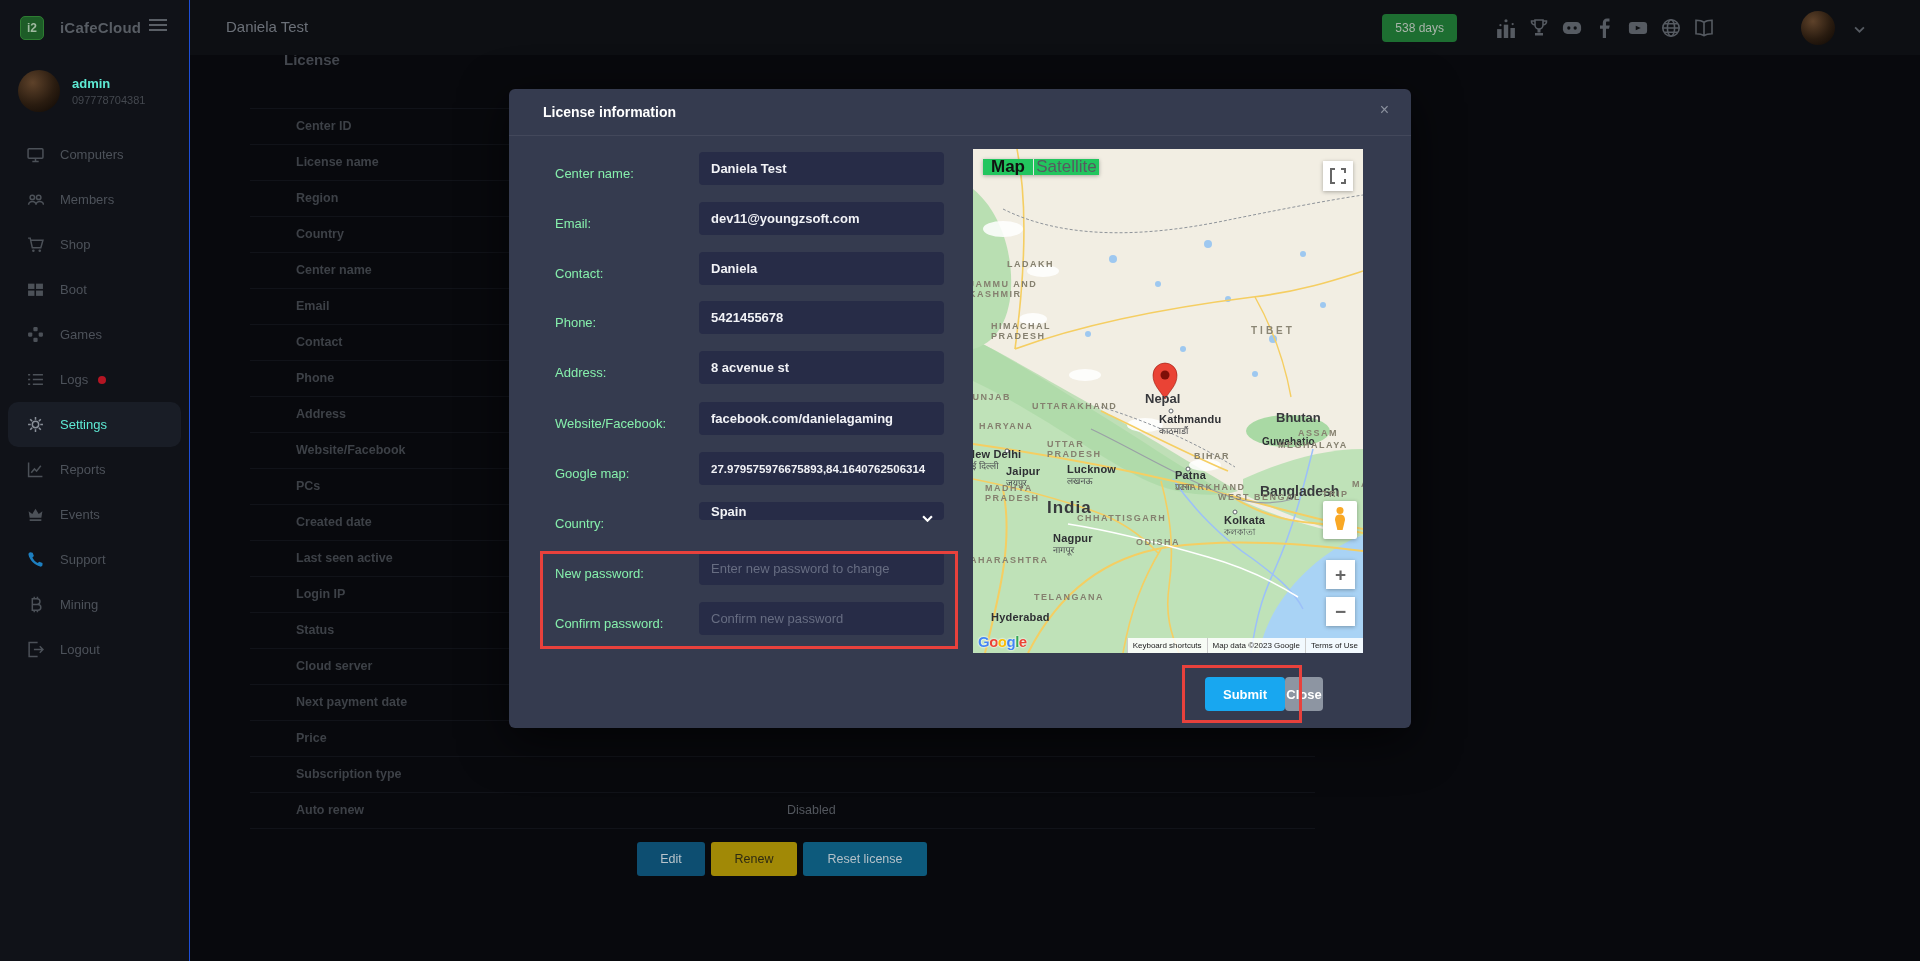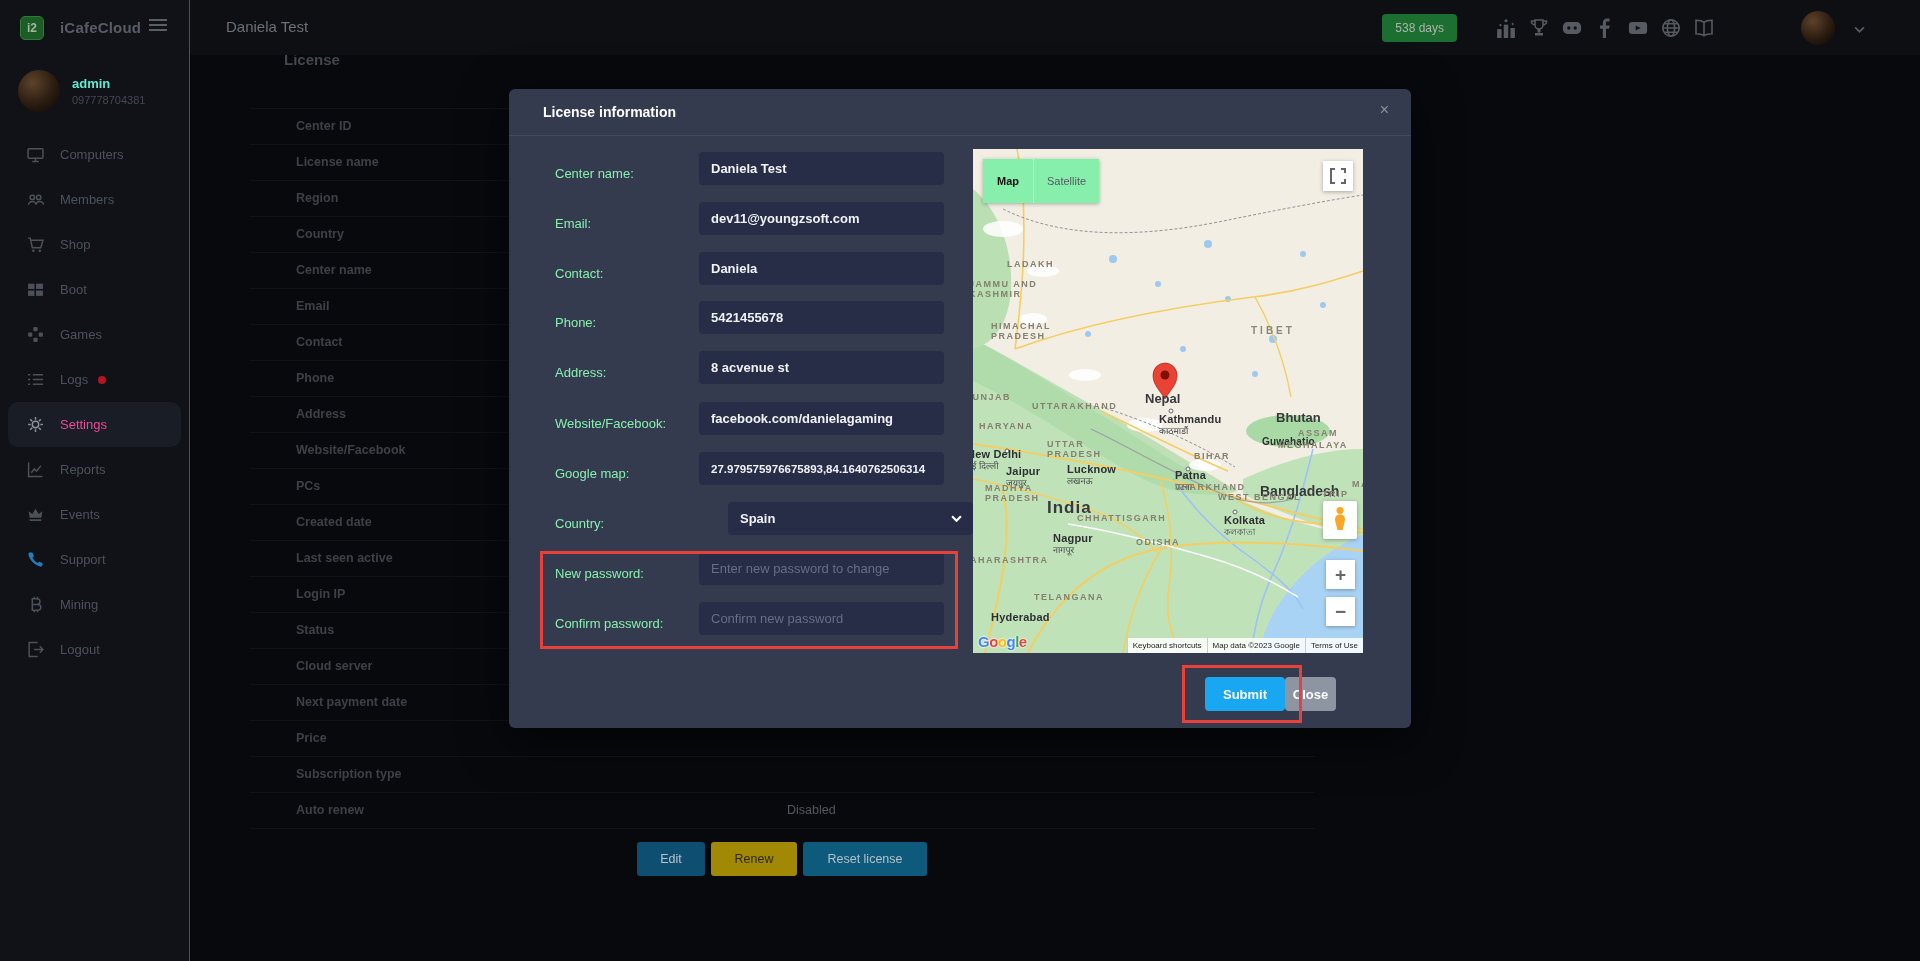--- a/index.html
+++ b/index.html
@@ -16,21 +16,21 @@
   .profile-meta { margin-left:12px; }
   .profile-name { color:#5eead4; font-size:13px; font-weight:bold; }
   .profile-id { color:#44484f; font-size:11px; margin-top:3px; }
   .menu { position:absolute; left:0; top:132px; width:100%; }
   .mi { height:45px; display:flex; align-items:center; padding-left:26px; cursor:pointer; }
   .mi .ic { width:18px; height:18px; display:flex; align-items:center; justify-content:center; }
   .mi .ic svg { stroke:#4c5158; fill:none; stroke-width:1.4; }
   .mi .ic svg .fl { fill:#4c5158; stroke:none; }
   .mi span.lbl { margin-left:16px; color:#4d525a; font-size:13px; }
   .mi.active { background:#191d26; border-radius:10px; margin:0 8px; padding-left:18px; }
-  .mi.active span.lbl { color:#ec4899; }
+  .mi.active span.lbl { color:#5eead4; }
   .mi.active .ic svg { stroke:#8a9099; }
   .reddot { width:8px; height:8px; border-radius:50%; background:#b41523; margin-left:10px; }
   .ic-support svg { stroke:#1d7fc0 !important; }
   .ic-support svg .fl { fill:#1d7fc0 !important; }
 
   
   .topbar { position:absolute; left:190px; top:0; right:0; height:55px; background:#0d0f13; z-index:1; }
   .tb-title { position:absolute; left:36px; top:18px; color:#6b7078; font-size:15px; }
   .tb-right { position:absolute; right:55px; top:0; height:55px; display:flex; align-items:center; gap:13px; }
   .days-badge { background:#1d6e31; color:#aab5ab; font-size:12px; padding:7px 13px; border-radius:4px; margin-right:26px; cursor:pointer; }
@@ -56,29 +56,29 @@
 
   
   .modal { position:absolute; left:509px; top:89px; width:902px; height:639px; background:#353b4f; border-radius:6px; box-shadow:0 12px 48px rgba(0,0,0,.65); z-index:10; }
   .m-head { position:relative; height:47px; border-bottom:1px solid rgba(255,255,255,.07); }
   .m-title { position:absolute; left:34px; top:15px; color:#ffffff; font-size:14px; font-weight:bold; }
   .m-x { position:absolute; right:22px; top:12px; color:#8b919e; font-size:16px; cursor:pointer; }
   .frow { position:absolute; left:46px; width:420px; height:33px; }
   .frow label { position:absolute; left:0; top:5px; line-height:33px; color:#86efac; font-size:13px; }
   .minput { position:absolute; left:144px; top:0; width:245px; height:33px; background:#272c47; border:none; border-radius:4px; color:#f1f2f6; font-size:13px; font-weight:bold; font-family:inherit; padding:0 12px; }
   .minput::placeholder { color:#676d82; font-weight:normal; }
-  .mselect { position:absolute; left:144px; top:0; width:245px; height:33px; background:#272c47; border-radius:4px; color:#f1f2f6; font-size:13px; font-weight:bold; padding:0 12px; display:flex; align-items:center; cursor:pointer;margin-left:29px; }
+  .mselect { position:absolute; left:144px; top:0; width:245px; height:18px; background:#272c47; border-radius:4px; color:#f1f2f6; font-size:13px; font-weight:bold; padding:0 12px; display:flex; align-items:center; cursor:pointer; }
   .mselect svg { position:absolute; right:11px; top:13px; stroke:#fff; fill:none; stroke-width:2; }
   .hl { position:absolute; border:3px solid #e8413c; z-index:20; pointer-events:none; }
   .hl-pass { left:31px; top:462px; width:418px; height:98px; }
   .hl-submit { left:673px; top:576px; width:120px; height:58px; }
   .m-btns { position:absolute; left:696px; top:588px; display:flex; }
   .mbtn { height:34px; border:none; border-radius:4px; font-size:13px; font-weight:bold; font-family:inherit; color:#fff; cursor:pointer; }
   .mbtn.submit { width:80px; background:#18a7f0; }
-  .mbtn.closeb { width:51px; background:#8d95a2; }
+  .mbtn.closeb { width:38px; background:#8d95a2; }
 
   
   .map { position:absolute; left:464px; top:60px; width:390px; height:504px; background:#f2eee3; overflow:hidden; }
   .map svg.art { position:absolute; left:0; top:0; }
   .mlab { position:absolute; white-space:pre-line; line-height:1.15; pointer-events:none; }
   .st-l { color:#85806f; font-size:9px; font-weight:bold; letter-spacing:1.5px; }
   .city { color:#2e2f33; font-size:11px; font-weight:bold; letter-spacing:.2px; }
   .city .local { display:block; font-size:9px; font-weight:normal; color:#47484d; letter-spacing:0; }
   .country { color:#38393d; font-size:13px; font-weight:bold; }
   .lbl-india { font-size:17px; letter-spacing:1px; }
@@ -94,21 +94,21 @@
   .lbl-guwahati { left:289px; top:287px; font-size:10px; } .lbl-assam { left:325px; top:279px; }
   .lbl-meghalaya { left:305px; top:291px; } .lbl-bangladesh { left:287px; top:334px; font-size:14px; }
   .lbl-man { left:379px; top:330px; } .lbl-jharkhand { left:202px; top:333px; }
   .lbl-trip { left:349px; top:340px; } .lbl-wb { left:245px; top:343px; }
   .lbl-mp { left:12px; top:334px; } .lbl-india { left:74px; top:349px; }
   .lbl-chh { left:104px; top:364px; } .lbl-kolkata { left:251px; top:365px; }
   .lbl-nagpur { left:80px; top:383px; } .lbl-odisha { left:163px; top:388px; }
   .lbl-mah { left:-12px; top:406px; } .lbl-tel { left:61px; top:443px; }
   .lbl-hyd { left:18px; top:462px; }
   .map-type { position:absolute; left:10px; top:10px; display:flex; box-shadow:0 1px 4px rgba(0,0,0,.3); }
-  .mt-btn { height:44px; background:#86efac; font-size:11px; display:flex; align-items:center; justify-content:center; cursor:pointer; }
+  .mt-btn { height:16px; background:#22c55e; font-size:17px; display:flex; align-items:center; justify-content:center; cursor:pointer; }
   .mt-map { width:50px; color:#111; font-weight:bold; }
   .mt-sat { width:66px; color:#565b61; border-left:1px solid #e6e6e6; }
   .fs-btn { position:absolute; right:10px; top:12px; width:30px; height:30px; background:#fff; display:flex; align-items:center; justify-content:center; cursor:pointer; box-shadow:0 1px 4px rgba(0,0,0,.3); }
   .fs-btn svg { stroke:#666; fill:none; stroke-width:2; }
   .pegman { position:absolute; right:6px; top:352px; width:34px; height:38px; background:#fff; display:flex; align-items:center; justify-content:center; cursor:pointer; box-shadow:0 1px 4px rgba(0,0,0,.3); border-radius:2px; }
   .zbtn { position:absolute; right:8px; width:29px; height:29px; background:#fff; color:#666; font-size:19px; font-weight:bold; display:flex; align-items:center; justify-content:center; cursor:pointer; box-shadow:0 1px 4px rgba(0,0,0,.3); }
   .z-in { top:411px; } .z-out { top:448px; }
   .g-logo { position:absolute; left:5px; bottom:3px; font-size:15px; font-weight:bold; letter-spacing:-.5px; text-shadow:0 0 2px #fff,0 0 2px #fff; }
   .gl1{color:#4285F4}.gl2{color:#EA4335}.gl3{color:#FBBC05}.gl4{color:#4285F4}.gl5{color:#34A853}.gl6{color:#EA4335}
   .map-attr { position:absolute; right:0; bottom:0; display:flex; }

